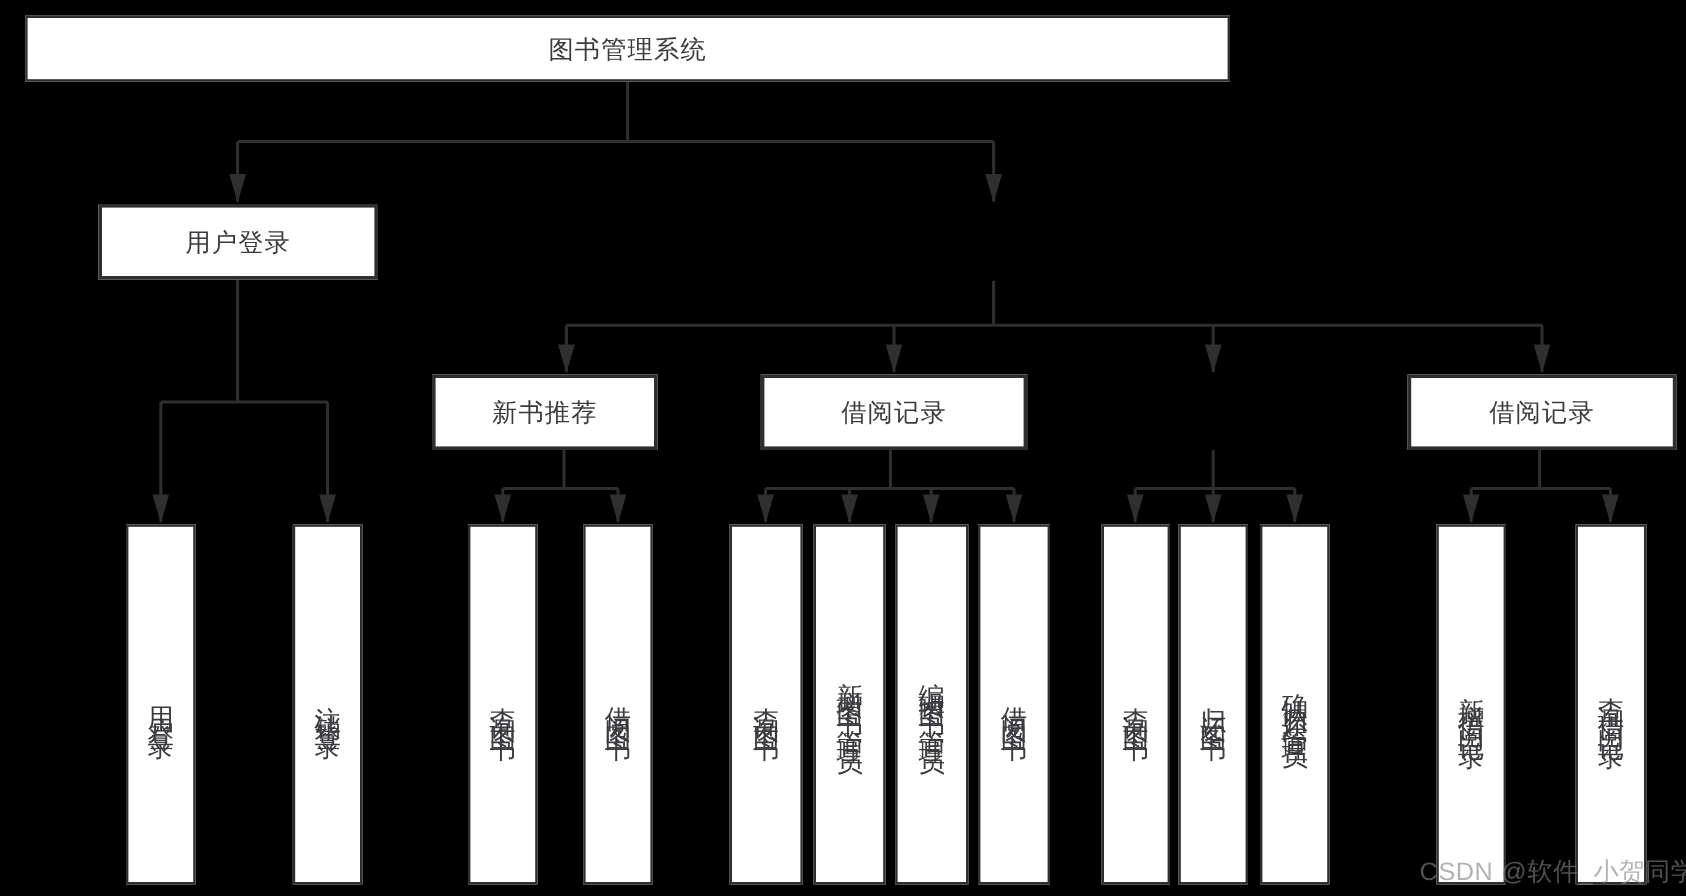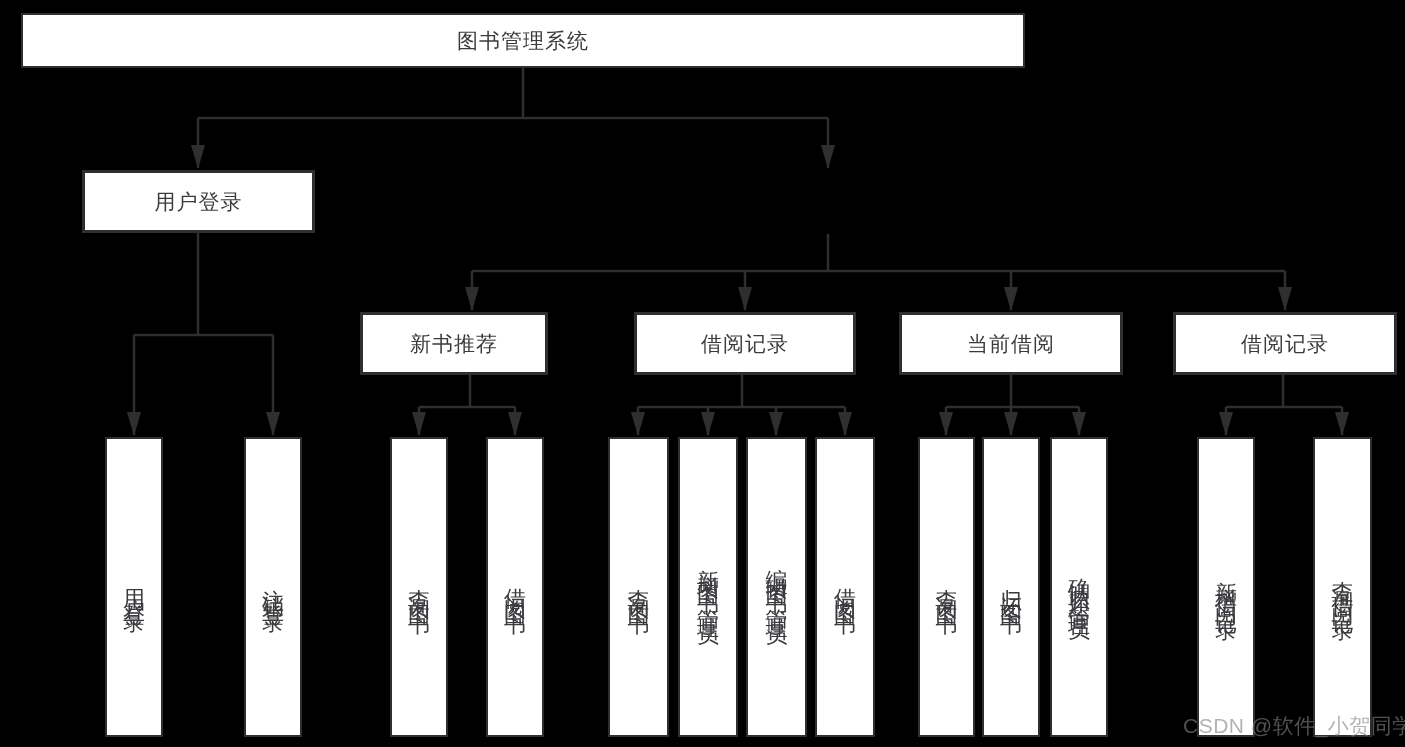--- a/index.html
+++ b/index.html
@@ -135,23 +135,20 @@
   <div class="hnode" style="left:82px; top:170px; width:233px;">
     <span>用户登录</span>
   </div>
 
   <div class="hnode" style="left:360px; top:312px; width:188px;">
     <span>新书推荐</span>
   </div>
   <div class="hnode" style="left:634px; top:312px; width:222px;">
     <span>借阅记录</span>
   </div>
-  <div class="hnode" style="left:899px; top:312px; width:224px;">
-    <span>当前借阅</span>
-  </div>
   <div class="hnode" style="left:1173px; top:312px; width:224px;">
     <span>借阅记录</span>
   </div>
 
   <div class="vnode" style="left:105px; width:58px;">
     <span class="vtext">用户登录</span>
   </div>
   <div class="vnode" style="left:244px; width:58px;">
     <span class="vtext">注销登录</span>
   </div>

